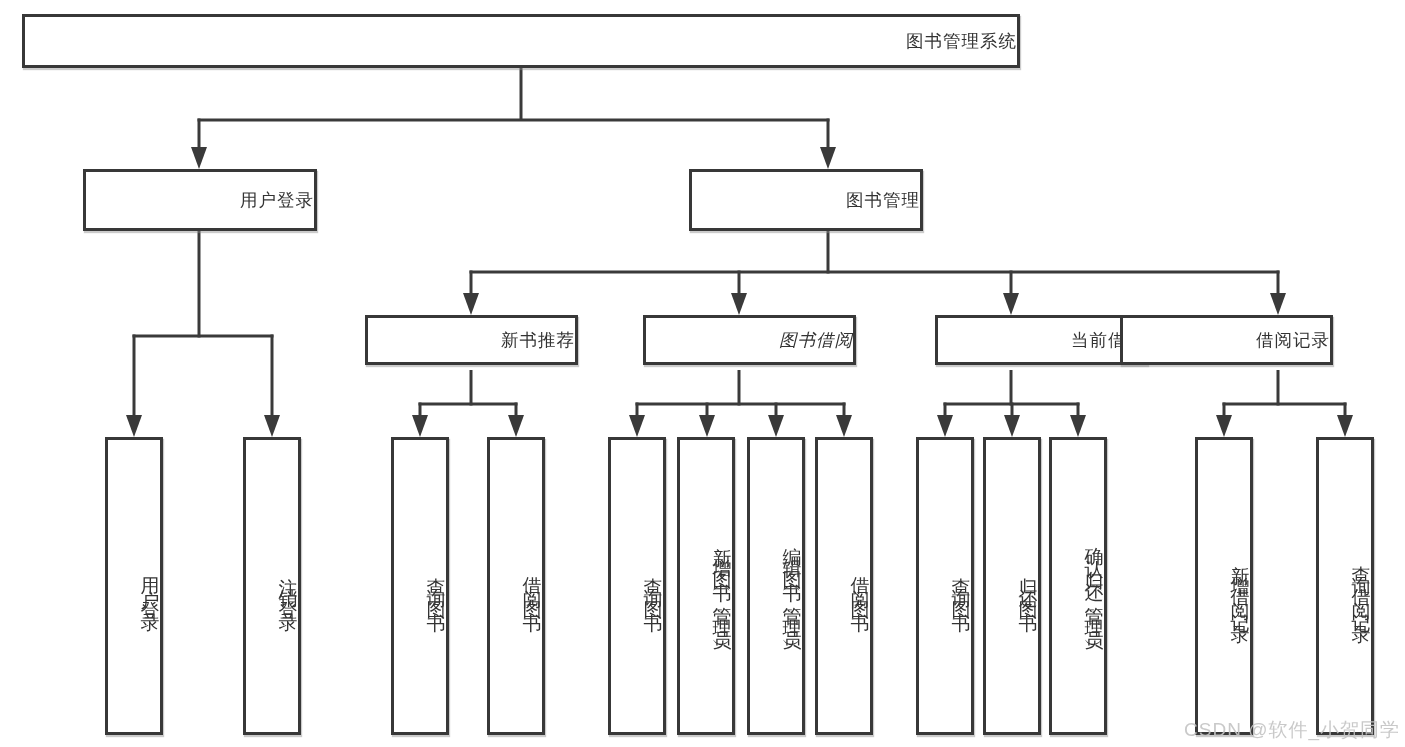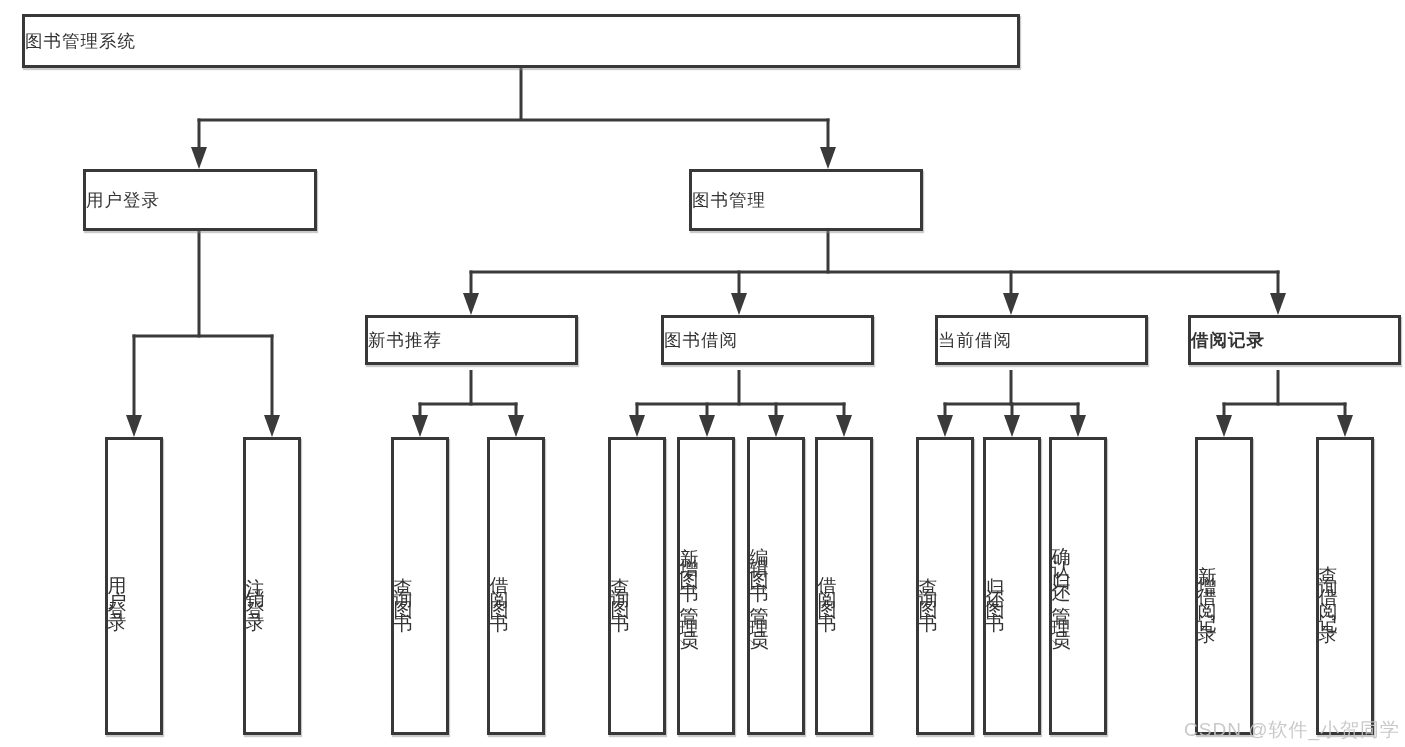--- a/index.html
+++ b/index.html
@@ -14,44 +14,44 @@
   .connectors line{stroke:#3a3a3a;stroke-width:3;}
   .connectors polygon{fill:#3a3a3a;}
   .node{
     position:absolute;
     box-sizing:border-box;
     border:3px solid #383838;
     background:#ffffff;
     color:#333333;
     display:flex;
     align-items:center;
-    justify-content:flex-start;
+    justify-content:flex-end;
     z-index:1;
     box-shadow:1px 2px 1px rgba(140,140,140,0.45);
   }
   .node.h{font-size:17.5px;letter-spacing:1px;}
   .node.v{
     font-size:19px;
   }
   .node.v .vtext{
     writing-mode:vertical-rl;
     text-orientation:mixed;
     letter-spacing:12px;
     line-height:1;
     white-space:nowrap;
   }
   
   .n-root{left:22px;top:14px;width:998px;height:54px;}
   .n-user-login{left:83px;top:169px;width:234px;height:62px;}
   .n-book-mgmt{left:689px;top:169px;width:234px;height:62px;}
   .n-l3{top:315px;width:213px;height:50px;}
   .n-new-book{left:365px;}
-  .n-book-borrow{left:661px;}
+  .n-book-borrow{left:643px;font-style:italic;}
   .n-current-borrow{left:935px;}
-  .n-borrow-record{left:1188px;font-weight:bold;}
+  .n-borrow-record{left:1120px;}
   .leaf{top:437px;width:58px;height:298px;}
   .lf1{left:105px;} .lf2{left:243px;}
   .lf3{left:391px;} .lf4{left:487px;}
   .lf5{left:608px;} .lf6{left:677px;} .lf7{left:747px;} .lf8{left:815px;}
   .lf9{left:916px;} .lf10{left:983px;} .lf11{left:1049px;}
   .lf12{left:1195px;} .lf13{left:1316px;}
   .watermark{
     position:absolute;
     right:5px;bottom:4px;
     z-index:3;

